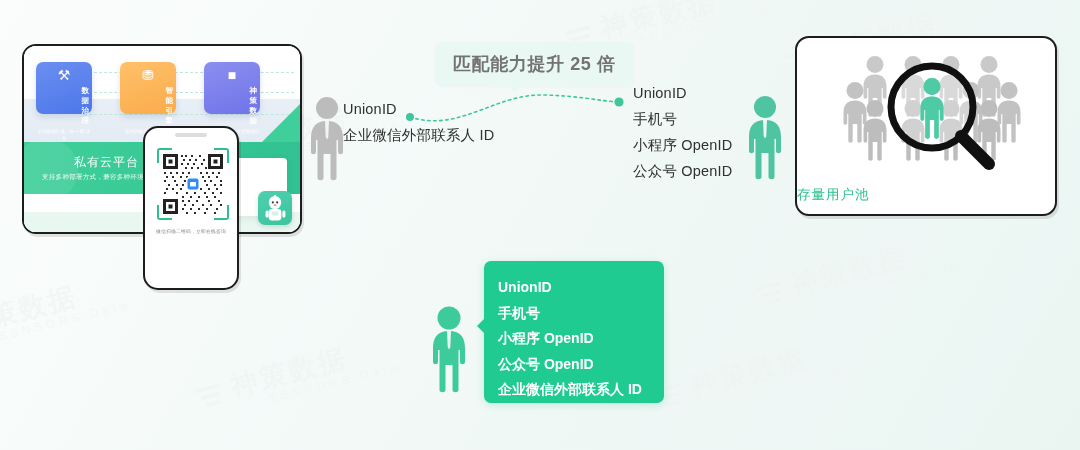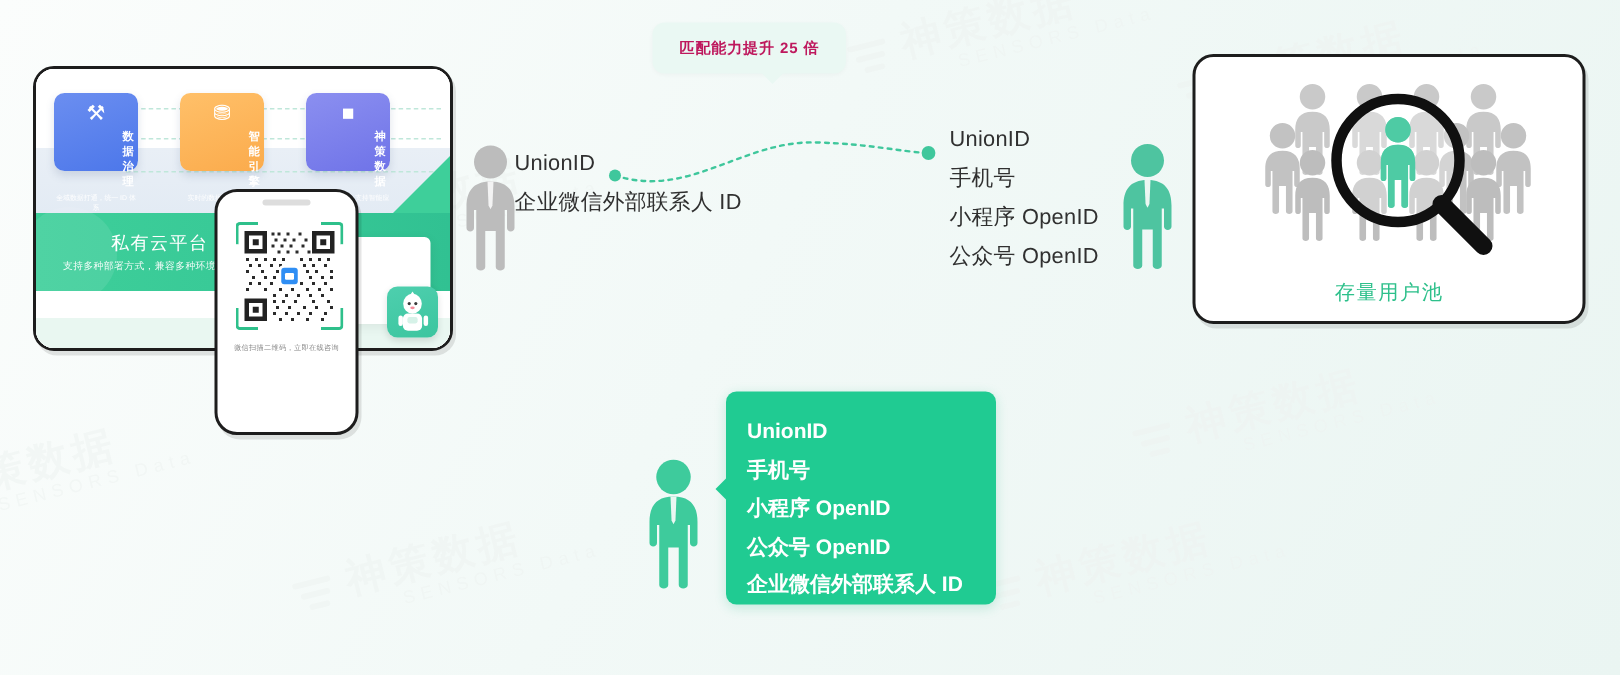--- a/index.html
+++ b/index.html
@@ -161,26 +161,26 @@
   .qr-c2 { right:-4px; top:-4px; border-left:none; border-bottom:none; border-top-right-radius:3px;}
   .qr-c3 { left:-4px; bottom:-4px; border-right:none; border-top:none; border-bottom-left-radius:3px;}
   .qr-c4 { right:-4px; bottom:-4px; border-left:none; border-top:none; border-bottom-right-radius:3px;}
   .qr-caption {
     position:absolute; left:0; right:0; top: 100px; text-align:center;
     font-size: 4.8px; color:#888; letter-spacing:.2px;
   }
 
   
   #callout {
-    position:absolute; left: 435px; top: 15px;
+    position:absolute; left: 435px; top: 42px;
     background: #eaf8f3;
     border-radius: 8px;
     padding: 10px 18px;
-    color: #be185d;
-    font-size: 10px;
+    color: #737373;
+    font-size: 18px;
     font-weight: bold;
     letter-spacing: .6px;
     box-shadow: 0 1px 3px rgba(0,0,0,.03);
   }
   #callout .tail {
     position:absolute; left: 72px; bottom: -7px;
     width: 0; height: 0;
     border-left: 8px solid transparent;
     border-right: 8px solid transparent;
     border-top: 8px solid #eaf8f3;
@@ -206,21 +206,21 @@
     position:absolute; left: -7px; top: 58px;
     width:0; height:0;
     border-top: 7px solid transparent;
     border-bottom: 7px solid transparent;
     border-right: 7px solid #20cb92;
   }
 
   
   #right-card { left: 795px; top: 36px; width: 262px; height: 180px; }
   .pool-label {
-    position:absolute; left:0; right:0; bottom: 10px; text-align:center;
+    position:absolute; left:0; right:0; bottom: 10px; 
     color:#2ec08b; font-size: 13.5px; letter-spacing: 1px;
   }
 </style>
 </head>
 <body>
 
 <div id="stage">
 
   <div class="wm" style="left:600px; top:-6px;">
     <div class="wm-logo">

